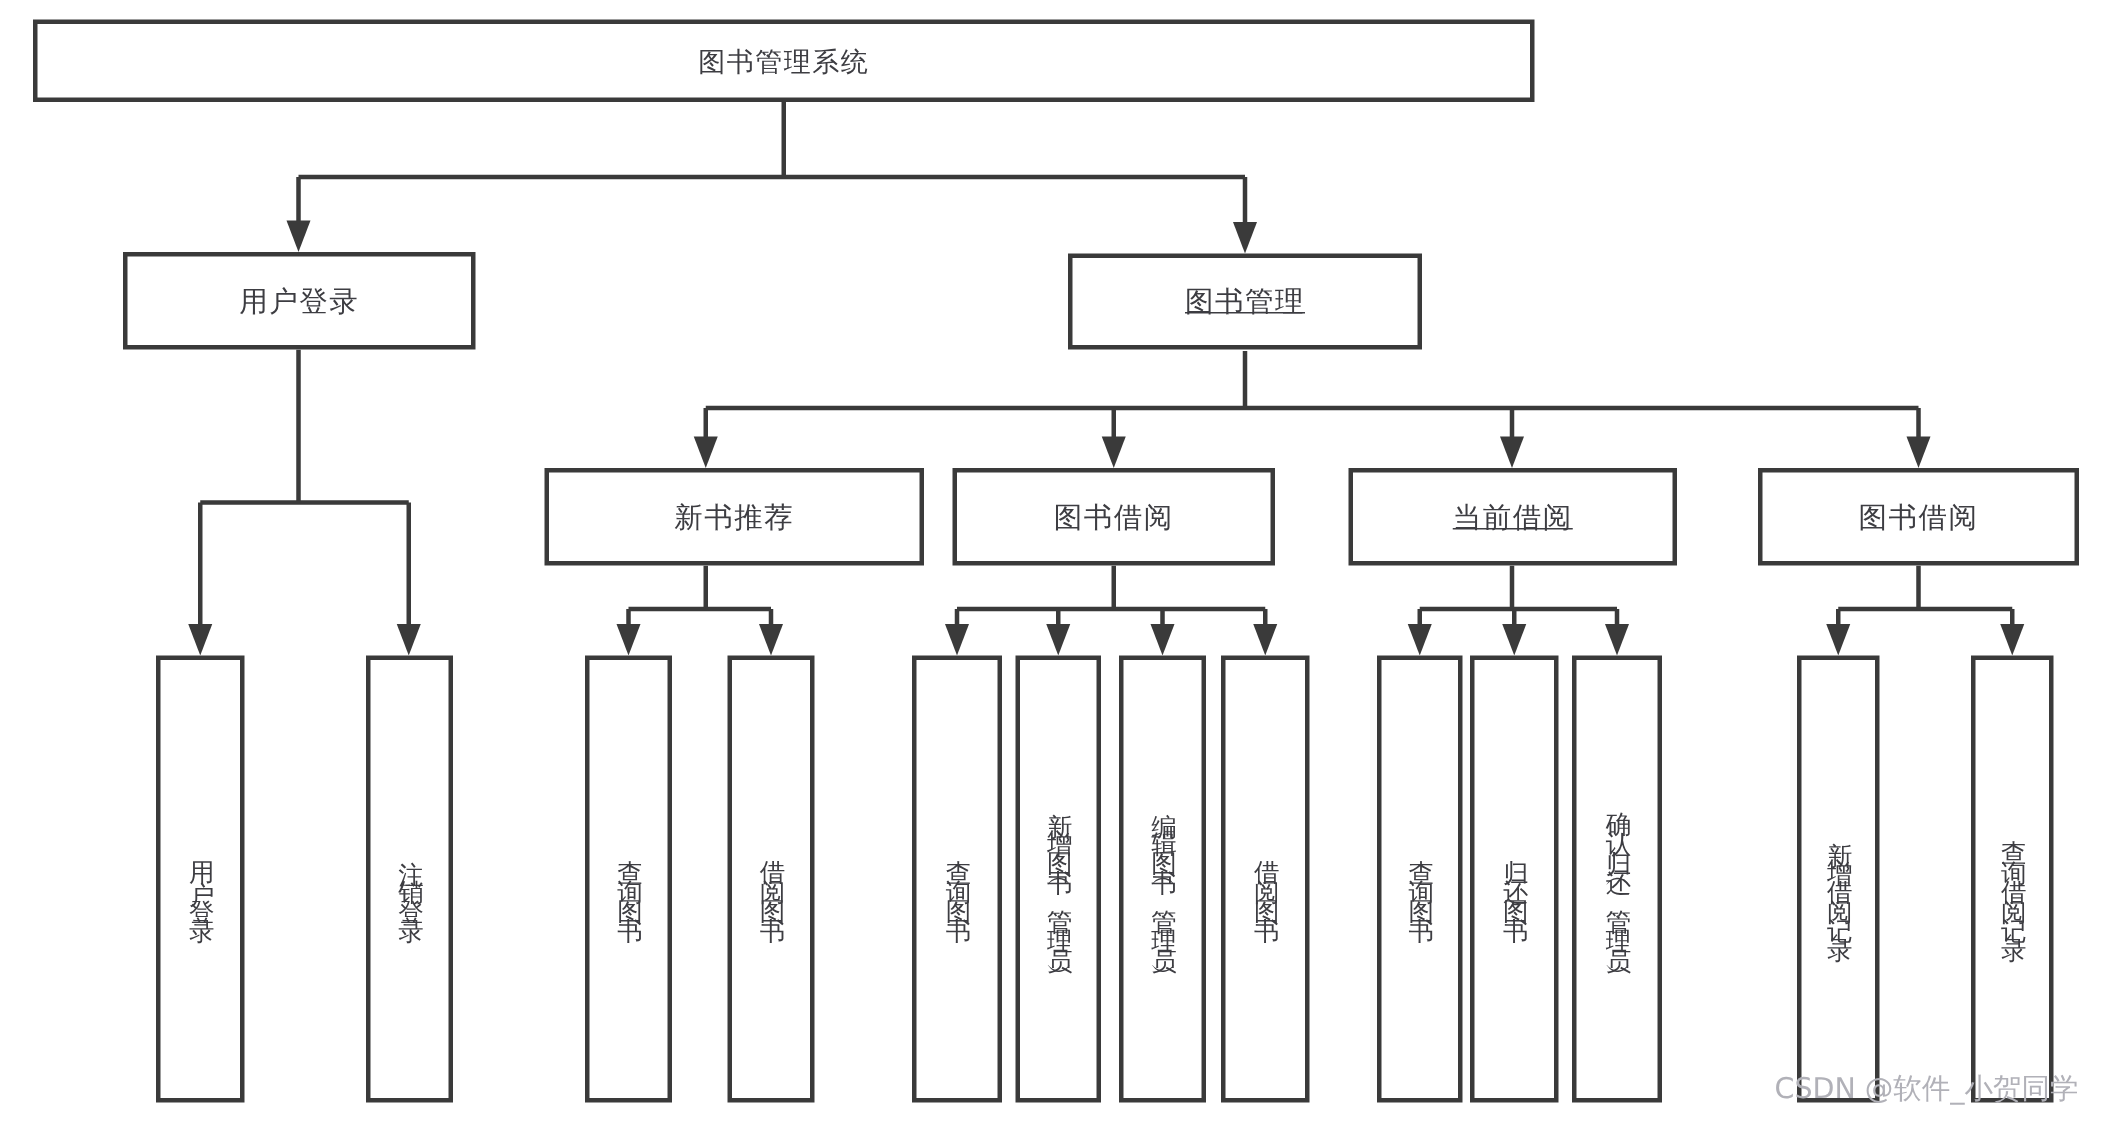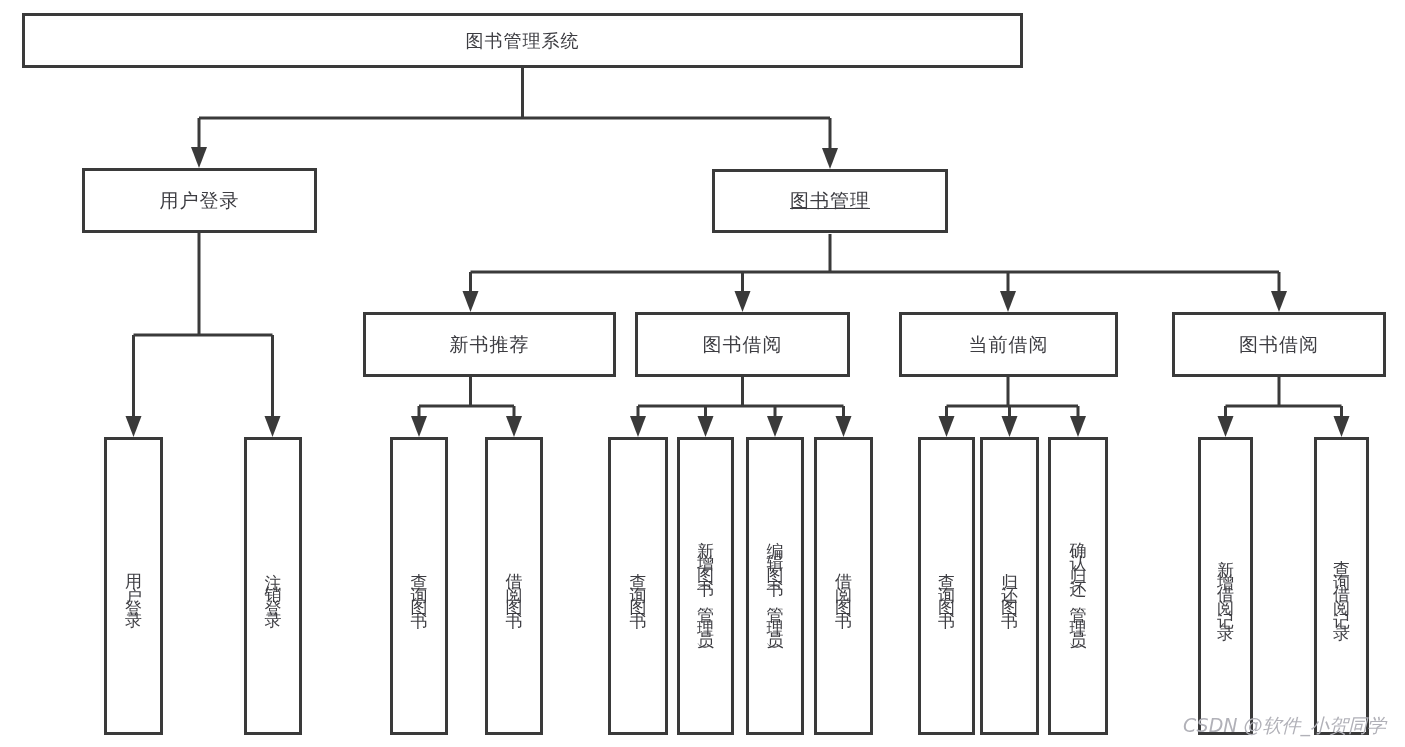--- a/index.html
+++ b/index.html
@@ -50,21 +50,20 @@
     white-space: nowrap;
   }
   .watermark {
     position: absolute;
     left: 1183px;
     top: 713px;
     z-index: 5;
     font-size: 19px;
     color: #b1b1b8;
     white-space: nowrap;
-    font-style: italic;
   }
 </style>
 </head>
 <body>
 
 <div class="canvas">
 
   <svg class="connectors" viewBox="0 0 1405 747" xmlns="http://www.w3.org/2000/svg">
     <g stroke="#3a3a3a" stroke-width="3" fill="none">
 
@@ -115,21 +114,21 @@
   <div class="box h" style="left:712px; top:169px; width:236px; height:64px;text-decoration:underline;">
     <span>图书管理</span>
   </div>
 
   <div class="box h" style="left:363px; top:312px; width:253px; height:65px;">
     <span>新书推荐</span>
   </div>
   <div class="box h" style="left:635px; top:312px; width:215px; height:65px;">
     <span>图书借阅</span>
   </div>
-  <div class="box h" style="left:899px; top:312px; width:219px; height:65px;">
+  <div class="box h" style="left:899px; top:312px; width:219px; height:65px;text-decoration:underline;">
     <span>当前借阅</span>
   </div>
   <div class="box h" style="left:1172px; top:312px; width:214px; height:65px;">
     <span>图书借阅</span>
   </div>
 
   <div class="box v" style="left:104px; top:437px; width:59px; height:298px;">
     <span>用户登录</span>
   </div>
   <div class="box v" style="left:244px; top:437px; width:58px; height:298px;">

